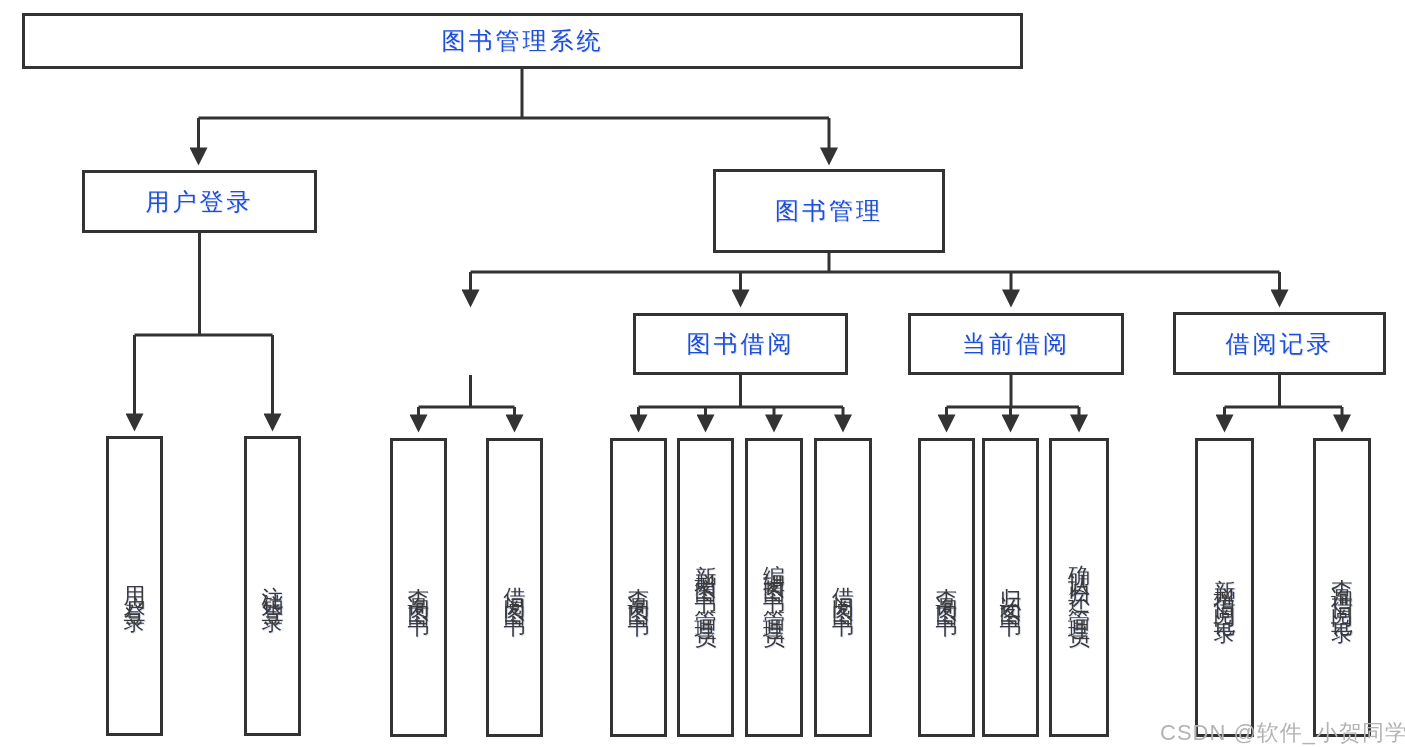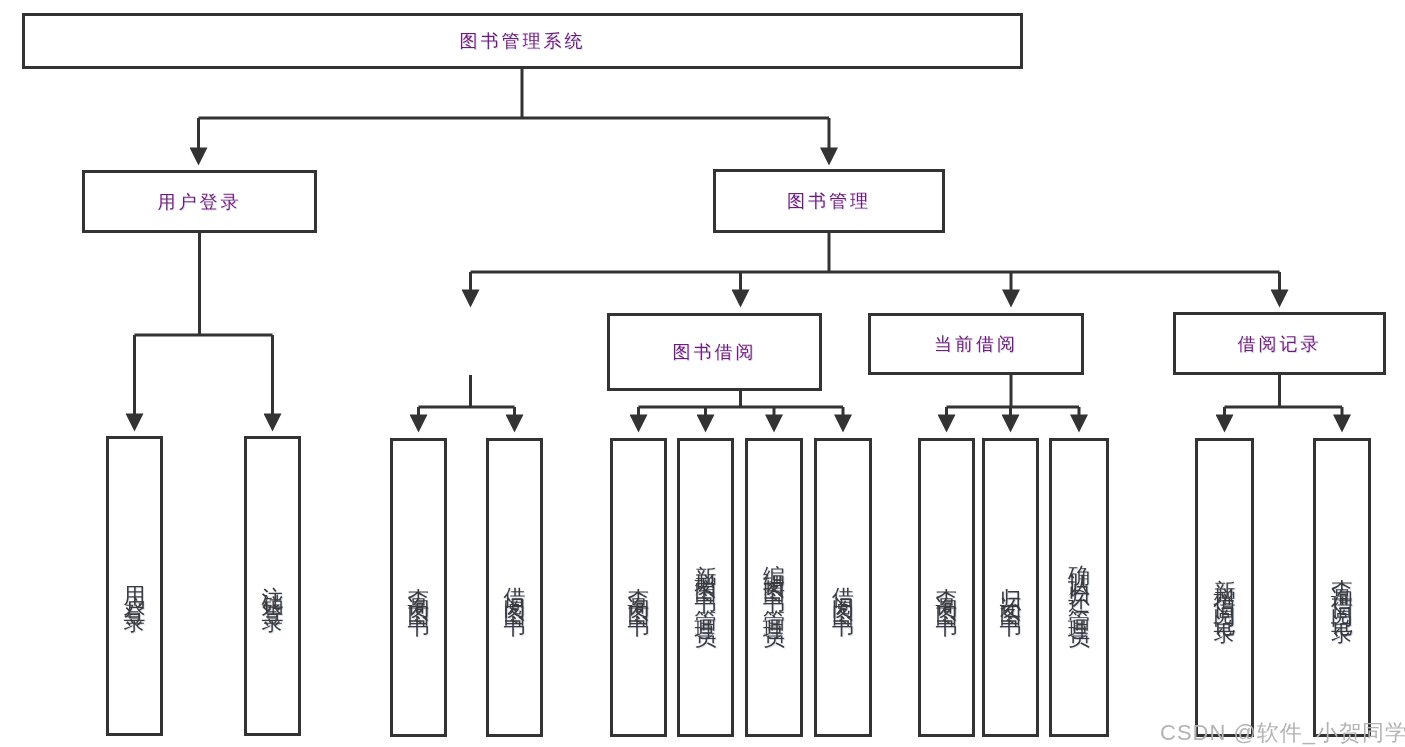--- a/index.html
+++ b/index.html
@@ -16,24 +16,24 @@
   .node {
     position: absolute;
     box-sizing: border-box;
     border: 3px solid #333333;
     background: #ffffff;
     display: flex;
     align-items: center;
     justify-content: center;
   }
   .hbox span {
-    font-size: 18px;
+    font-size: 24px;
     letter-spacing: 3px;
     white-space: nowrap;
-    color: #701a75;
+    color: #1d4ed8;
     text-shadow: 1px 1px 0 rgba(130,150,225,0.28);
     font-family: Liberation Mono, monospace;
   }
   .vbox span {
     writing-mode: vertical-rl;
     text-orientation: mixed;
     font-size: 22px;
     letter-spacing: 9px;
     line-height: 1;
     color: #3a3a3a;
@@ -105,35 +105,35 @@
     </g>
   </svg>
 
   <div class="node hbox" style="left:22px; top:13px; width:1001px; height:56px;">
     <span>图书管理系统</span>
   </div>
 
   <div class="node hbox" style="left:82px; top:170px; width:235px; height:63px;">
     <span>用户登录</span>
   </div>
-  <div class="node hbox" style="left:713px; top:169px; width:232px; height:64px;">
+  <div class="node hbox" style="left:713px; top:169px; width:232px; height:84px;">
     <span>图书管理</span>
   </div>
 
   <div class="node vbox" style="left:106px; top:436px; width:57px; height:300px;">
     <span>用户登录</span>
   </div>
   <div class="node vbox" style="left:244px; top:436px; width:57px; height:300px;">
     <span>注销登录</span>
   </div>
 
-  <div class="node hbox" style="left:607px; top:313px; width:215px; height:78px;">
+  <div class="node hbox" style="left:633px; top:313px; width:215px; height:62px;">
     <span>图书借阅</span>
   </div>
-  <div class="node hbox" style="left:868px; top:313px; width:216px; height:62px;">
+  <div class="node hbox" style="left:908px; top:313px; width:216px; height:62px;">
     <span>当前借阅</span>
   </div>
   <div class="node hbox" style="left:1173px; top:312px; width:213px; height:63px;">
     <span>借阅记录</span>
   </div>
 
   <div class="node vbox" style="left:390px; top:438px; width:57px; height:299px;">
     <span>查询图书</span>
   </div>
   <div class="node vbox" style="left:486px; top:438px; width:57px; height:299px;">

